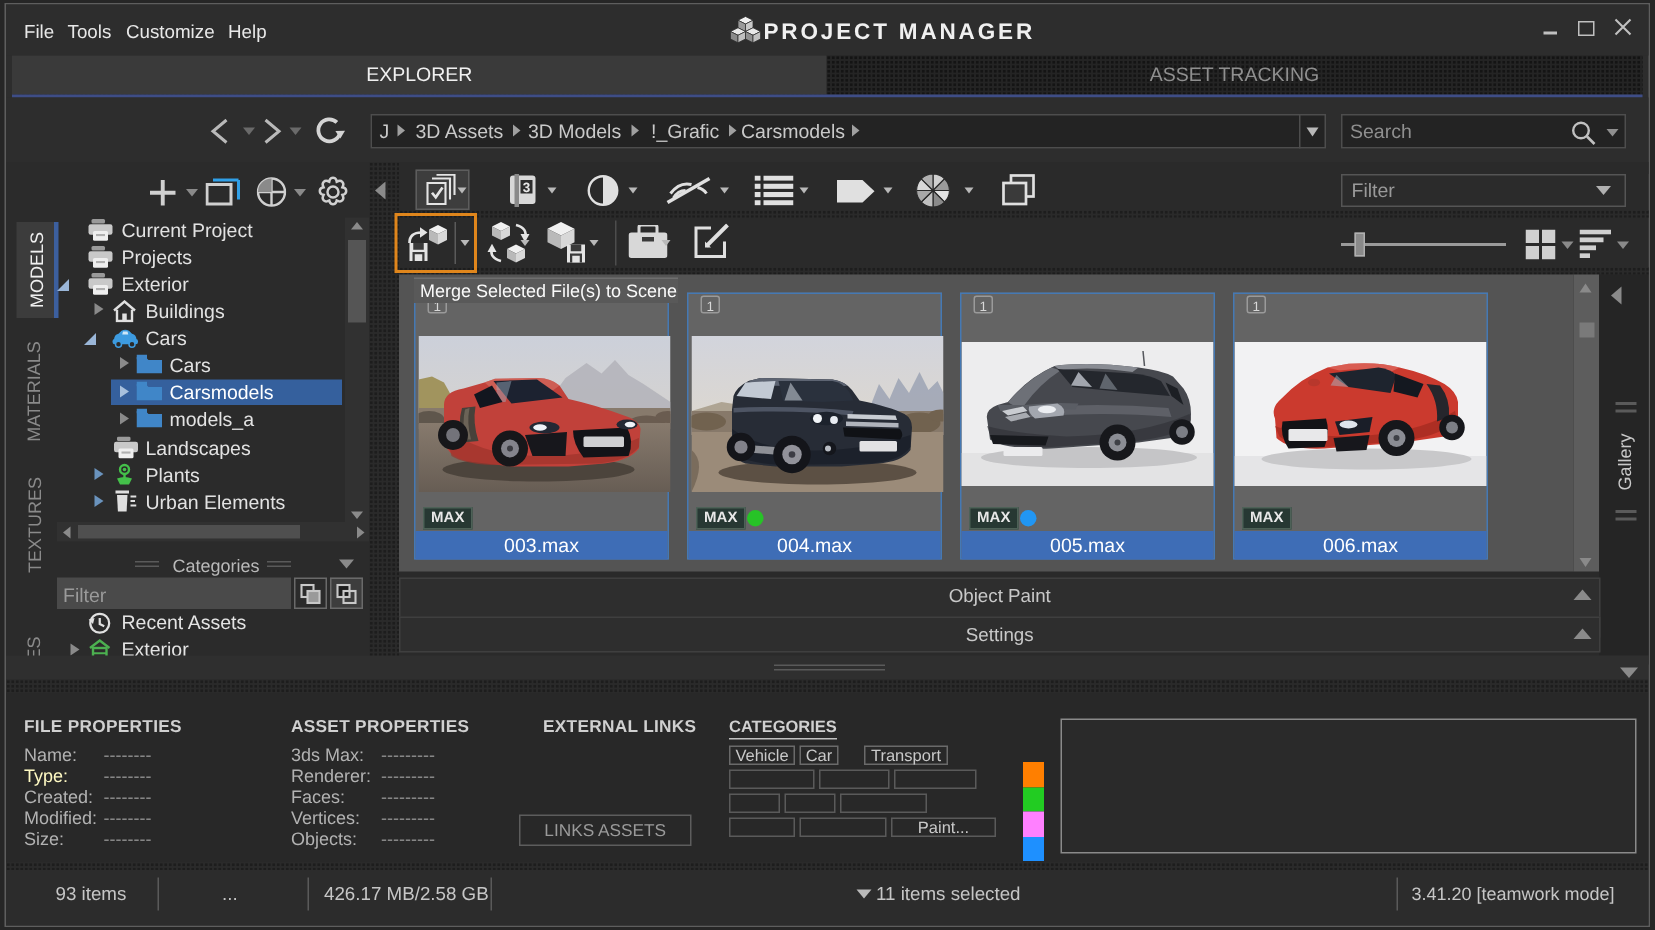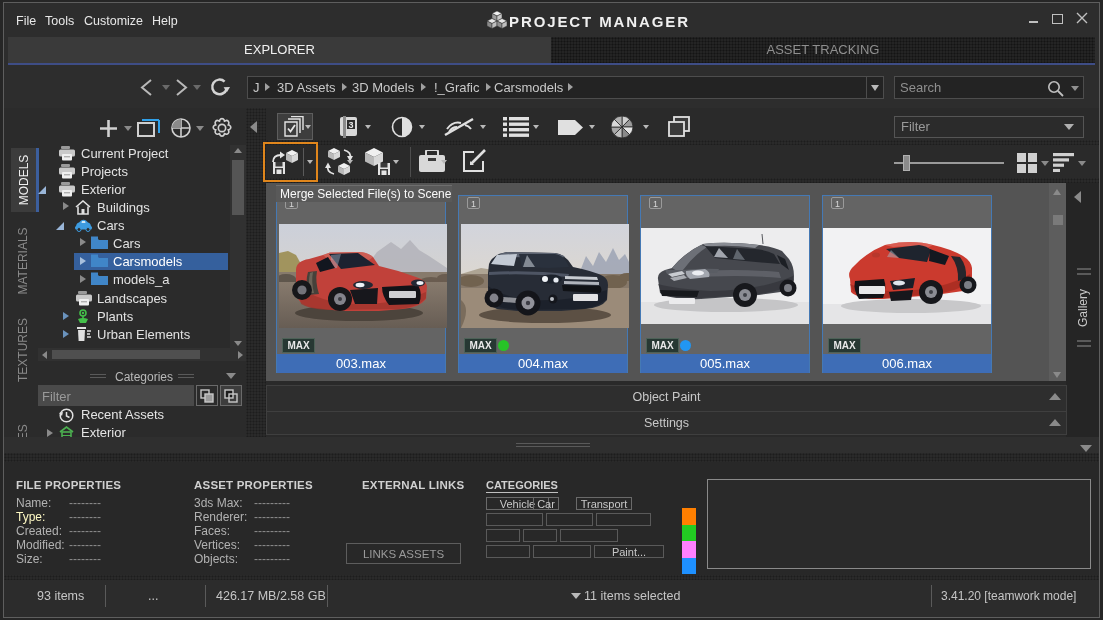--- a/index.html
+++ b/index.html
@@ -682,21 +682,21 @@
       <div class="abs" style="left:254px;top:524px;color:#8f8f8f;font-size:12px;">---------</div>
 <div class="abs" style="left:194px;top:538px;color:#b2b2b2;font-size:12px;">Vertices:</div>
       <div class="abs" style="left:254px;top:538px;color:#8f8f8f;font-size:12px;">---------</div>
 <div class="abs" style="left:194px;top:552px;color:#b2b2b2;font-size:12px;">Objects:</div>
       <div class="abs" style="left:254px;top:552px;color:#8f8f8f;font-size:12px;">---------</div>
 
 <div class="abs" style="left:362px;top:479px;color:#d0d0d0;font-size:11.5px;font-weight:bold;letter-spacing:0.2px;">EXTERNAL LINKS</div>
 <div class="abs" style="left:346px;top:543px;width:115px;height:21px;border:1px solid #5d5d5d;color:#9a9a9a;font-size:11.5px;text-align:center;line-height:20px;">LINKS ASSETS</div>
 
 <div class="abs" style="left:486px;top:479px;color:#d0d0d0;font-size:11px;font-weight:bold;border-bottom:1px solid #c0c0c0;padding-bottom:1px;">CATEGORIES</div>
-<div class="abs" style="left:486px;top:497px;width:63px;height:13px;border:1px solid #6a6a6a;color:#c9c9c9;font-size:11px;text-align:center;line-height:12px;">Vehicle</div>
+<div class="abs" style="left:486px;top:497px;width:44px;height:13px;border:1px solid #6a6a6a;color:#c9c9c9;font-size:11px;text-align:center;line-height:12px;">Vehicle</div>
 <div class="abs" style="left:533px;top:497px;width:26px;height:13px;border:1px solid #6a6a6a;color:#c9c9c9;font-size:11px;text-align:center;line-height:12px;">Car</div>
 <div class="abs" style="left:576px;top:497px;width:56px;height:13px;border:1px solid #6a6a6a;color:#c9c9c9;font-size:11px;text-align:center;line-height:12px;">Transport</div>
 <div class="abs" style="left:486px;top:513px;width:57px;height:13px;border:1px solid #5a5a5a;"></div>
 <div class="abs" style="left:546px;top:513px;width:47px;height:13px;border:1px solid #5a5a5a;"></div>
 <div class="abs" style="left:596px;top:513px;width:55px;height:13px;border:1px solid #5a5a5a;"></div>
 <div class="abs" style="left:486px;top:529px;width:34px;height:13px;border:1px solid #5a5a5a;"></div>
 <div class="abs" style="left:523px;top:529px;width:34px;height:13px;border:1px solid #5a5a5a;"></div>
 <div class="abs" style="left:560px;top:529px;width:58px;height:13px;border:1px solid #5a5a5a;"></div>
 <div class="abs" style="left:486px;top:545px;width:44px;height:13px;border:1px solid #5a5a5a;"></div>
 <div class="abs" style="left:533px;top:545px;width:58px;height:13px;border:1px solid #5a5a5a;"></div>

